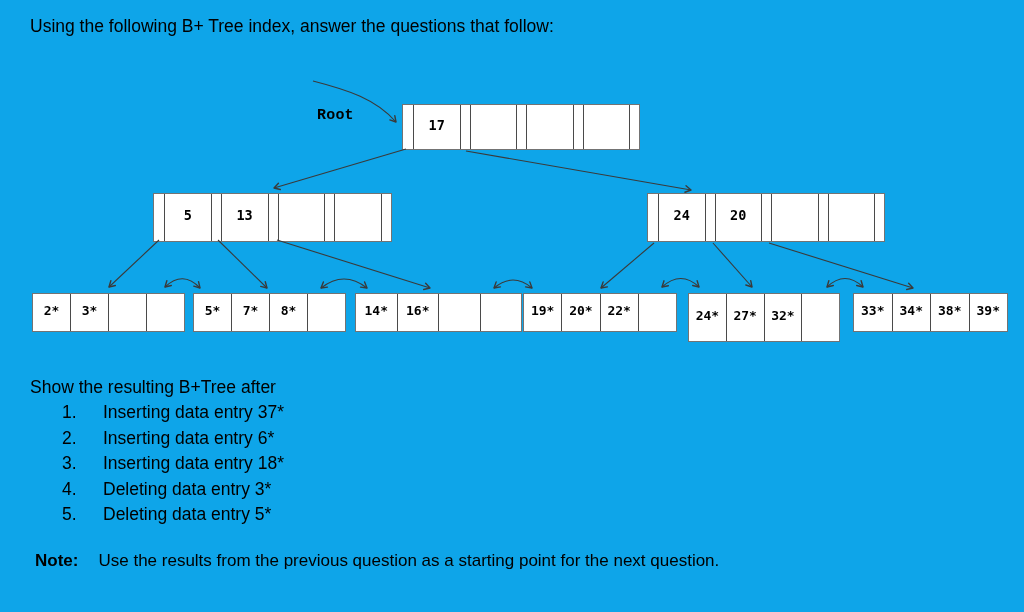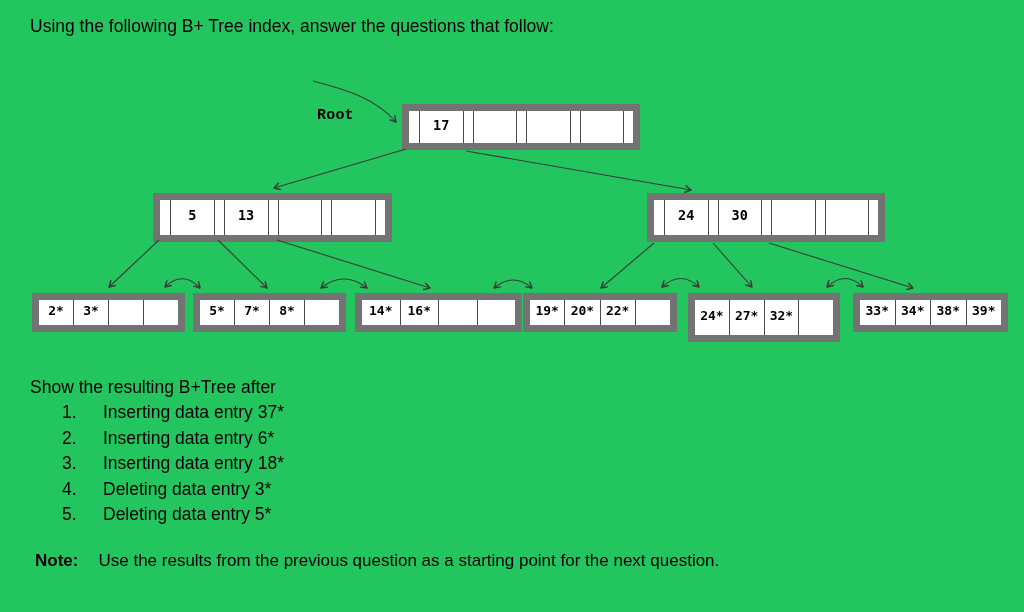--- a/index.html
+++ b/index.html
@@ -1,20 +1,20 @@
 <!DOCTYPE html>
 <html><head>
 <meta charset="utf-8">
 <style>
   html, body { margin: 0; padding: 0; background: #ffffff; }
   .page {
     position: relative;
     width: 1024px;
     height: 612px;
-    background: #22c55e;
+    background: #0ea5e9;
     font-family: "Liberation Sans", sans-serif;
     color: #000000;
     overflow: hidden;
   }
   .title {
     position: absolute;
     left: 30px;
     top: 16px;
     font-size: 17.5px;
   }
@@ -24,21 +24,21 @@
     top: 107px;
     font-size: 15px;
     font-weight: bold;
     letter-spacing: 0.2px;
     font-family: Liberation Mono, monospace;
   }
   .node {
     position: absolute;
     display: flex;
     background: #ffffff;
-    border: 7px solid #737373;
+    border: 1px solid #737373;
     box-sizing: border-box;
   }
   .node > div { box-sizing: border-box; border-left: 1px solid #4a4a4a; }
   .node > div:first-child { border-left: none; }
   .ptr { flex: 0 0 10px; }
   .key {
     flex: 1;
     display: flex;
     align-items: center;
     justify-content: center;
@@ -111,21 +111,21 @@
       <div class="key"></div>
       <div class="ptr"></div>
       <div class="key"></div>
       <div class="ptr"></div>
     </div>
 
     <div class="node" style="left:647px;top:193px;width:238px;height:49px">
       <div class="ptr"></div>
       <div class="key">24</div>
       <div class="ptr"></div>
-      <div class="key">30</div>
+      <div class="key">20</div>
       <div class="ptr"></div>
       <div class="key"></div>
       <div class="ptr"></div>
       <div class="key"></div>
       <div class="ptr"></div>
     </div>
 
     <div class="node" style="left:32px;top:293px;width:153px;height:39px">
       <div class="leaf-cell">2*</div>
       <div class="leaf-cell">3*</div>

